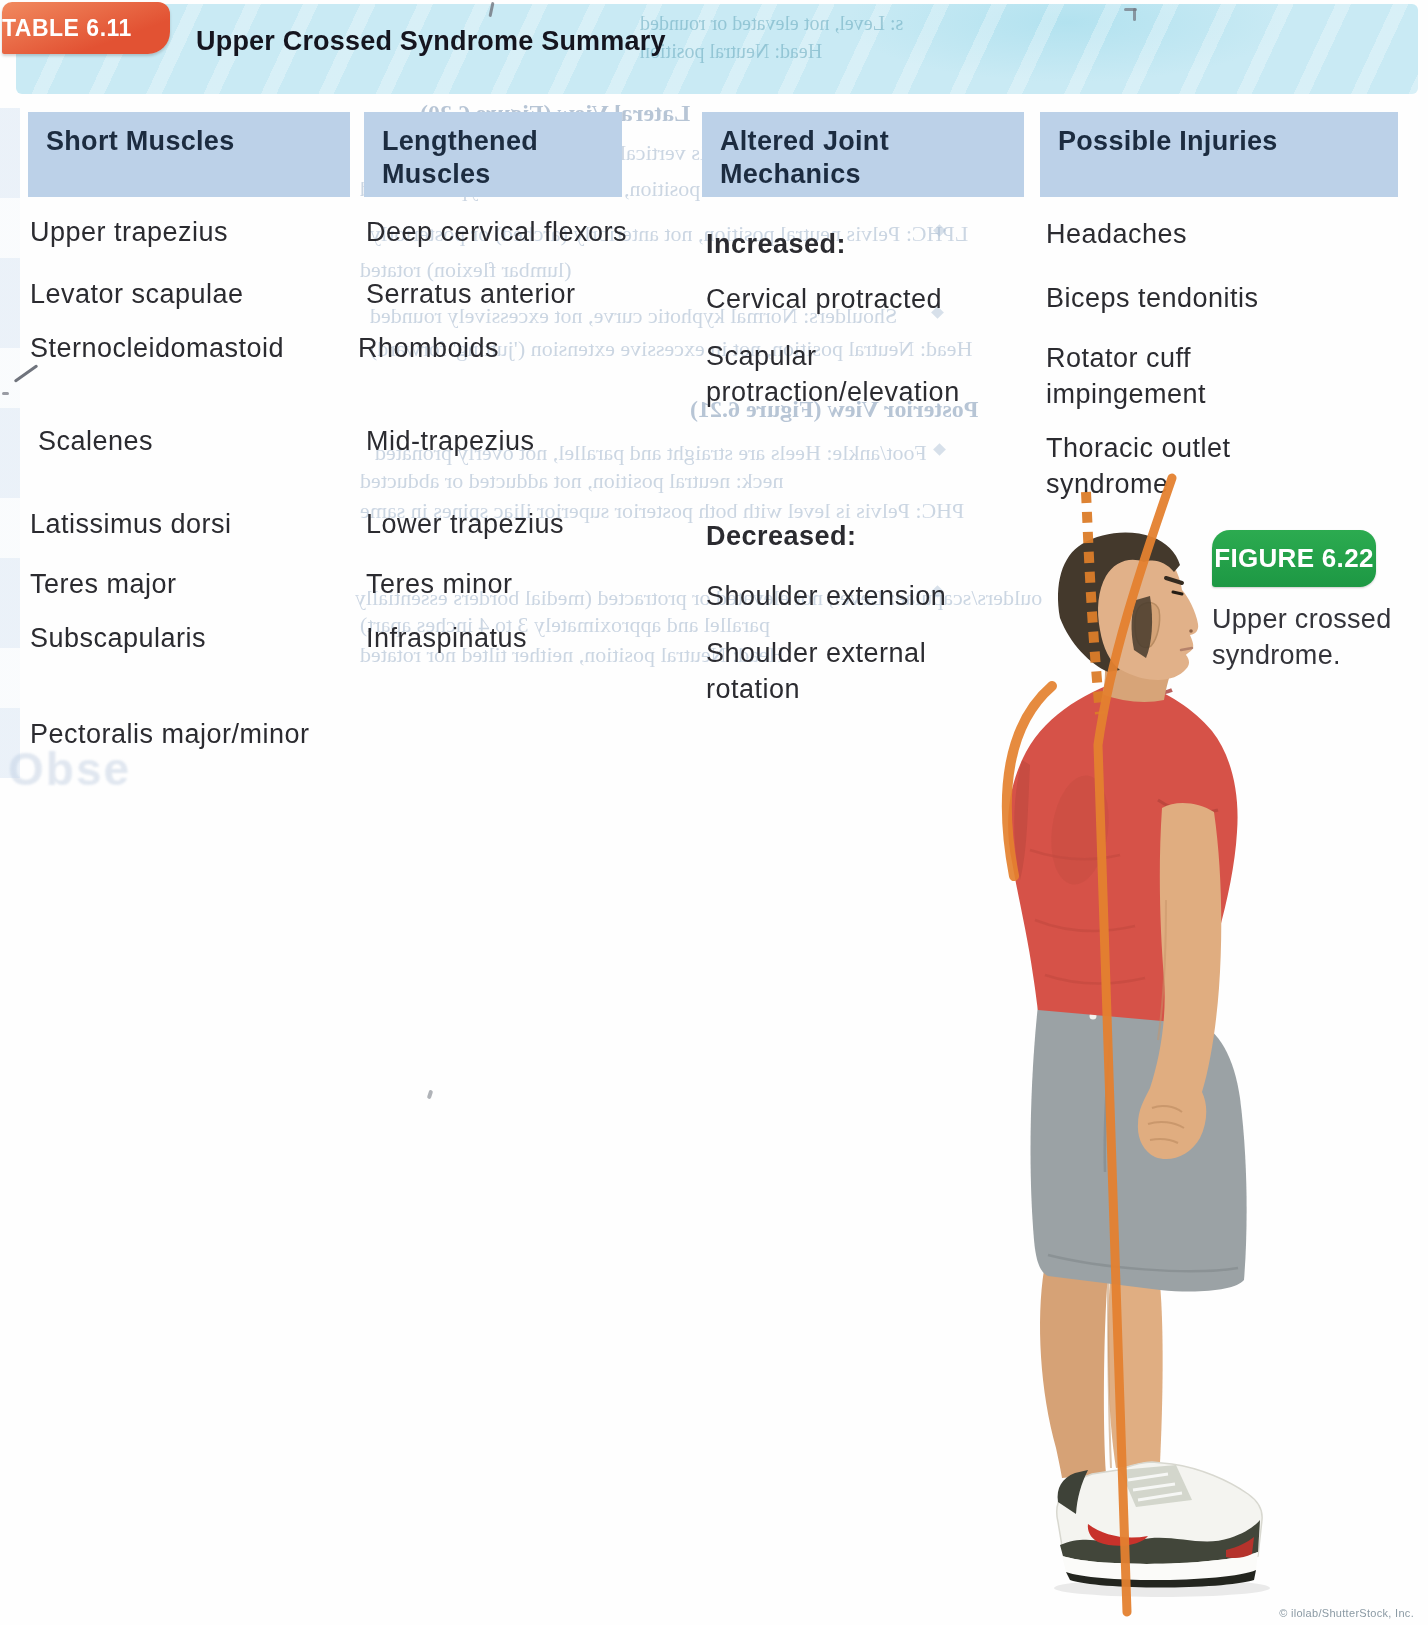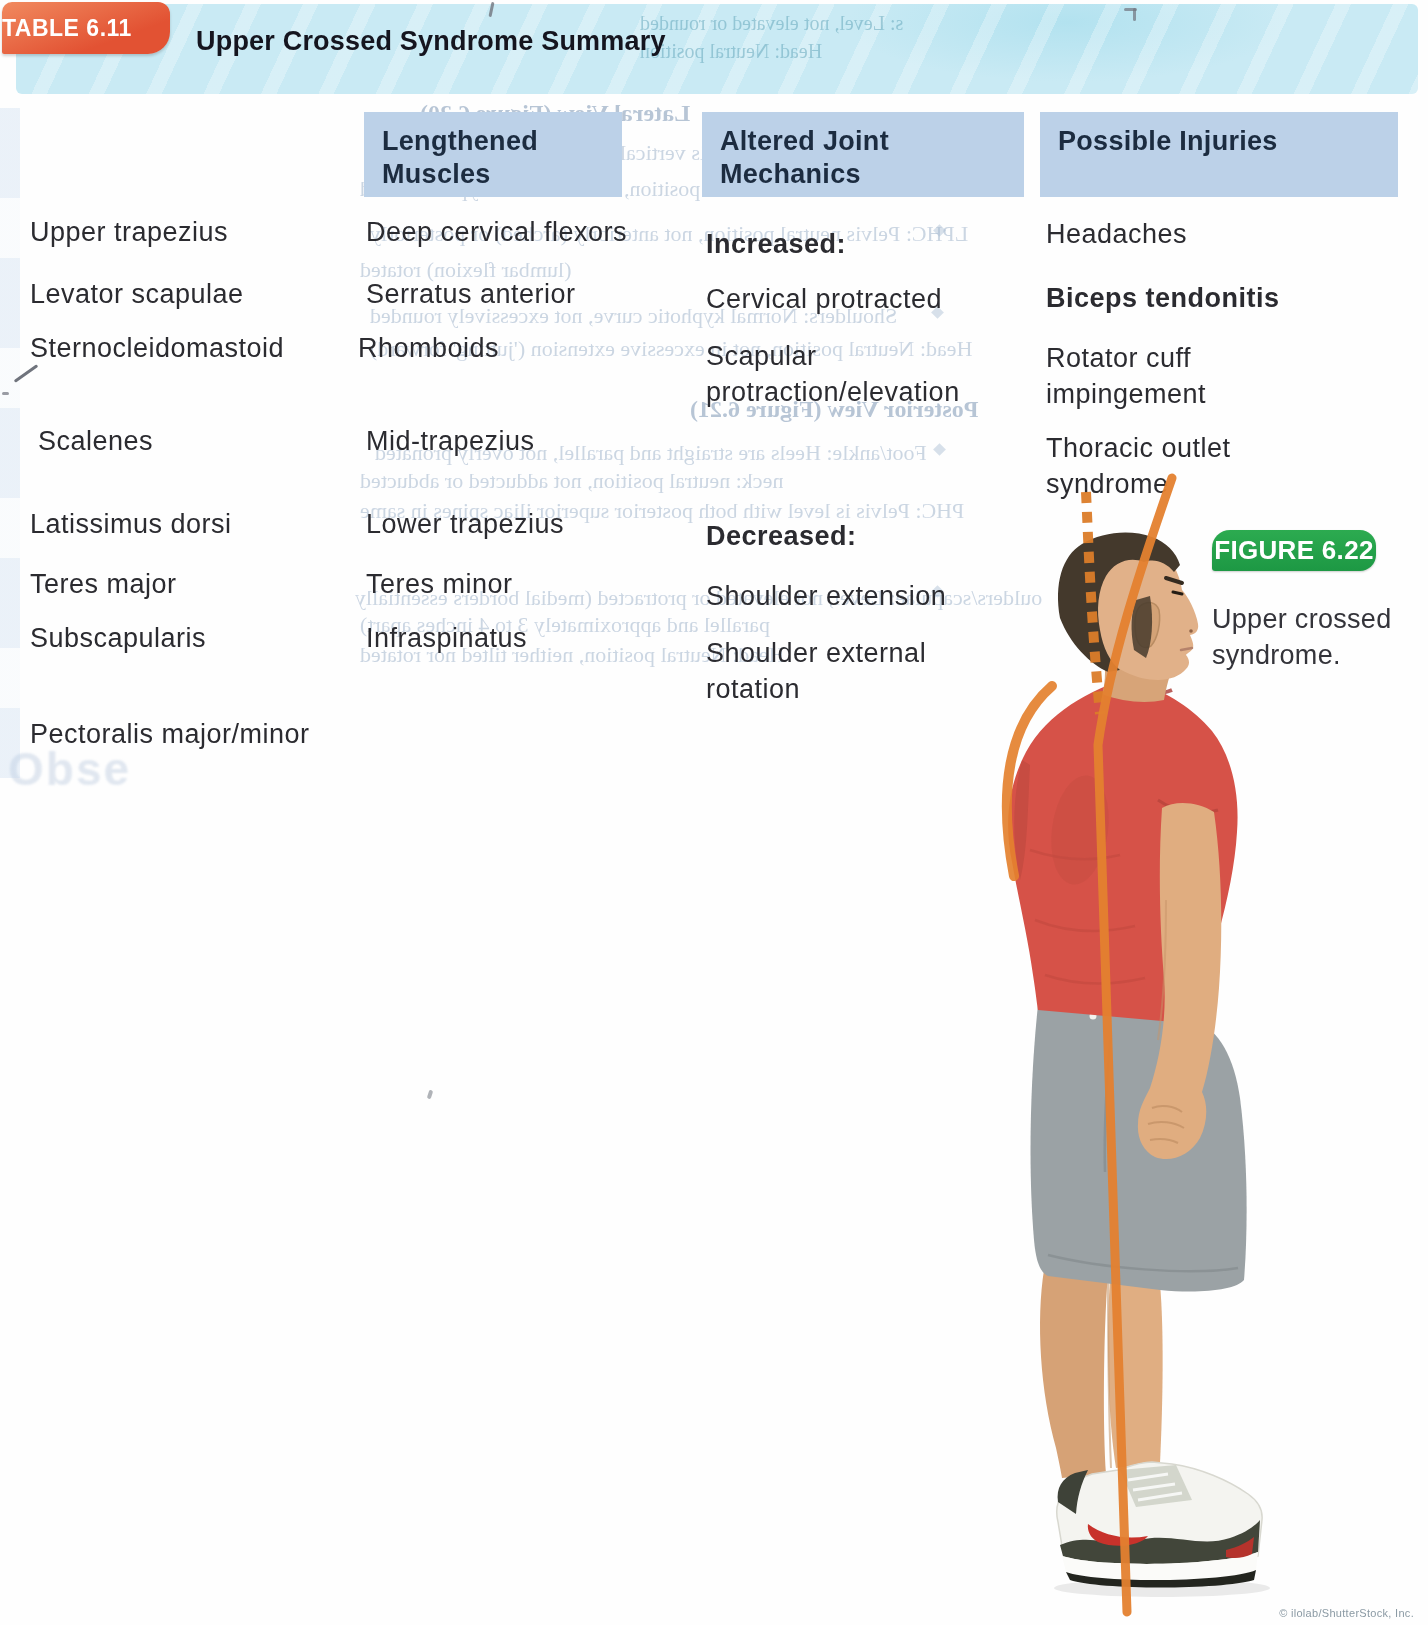--- a/index.html
+++ b/index.html
@@ -36,21 +36,21 @@
   .ghost-big{position:absolute;font-family:"Liberation Sans",sans-serif;font-weight:bold;
          font-size:46px;color:#c3d0e2;opacity:.5;letter-spacing:2px;z-index:1;filter:blur(1px);}
   .ghost-bullet{position:absolute;width:9px;height:9px;background:#a9bdd3;opacity:.45;
          transform:rotate(45deg);z-index:1;}
   
   .edge-strip{position:absolute;left:0;top:108px;width:20px;height:670px;z-index:1;opacity:.55;
          background:repeating-linear-gradient(180deg,rgba(190,212,236,.55) 0 90px,rgba(222,236,248,.25) 90px 150px);}
   
   .mark{position:absolute;background:#70747d;z-index:4;border-radius:2px;}
   
-  .figbadge{position:absolute;left:1212px;top:530px;width:164px;height:41px;z-index:3;
+  .figbadge{position:absolute;left:1212px;top:530px;width:164px;height:57px;z-index:3;
          background:linear-gradient(180deg,#2cab50,#1d9844);border-radius:18px 16px 16px 3px;
          display:flex;align-items:center;justify-content:center;box-shadow:0 1px 2px rgba(0,0,0,.2);}
   .figbadge span{color:#fff;font-weight:bold;font-size:26px;letter-spacing:.3px;}
   .figcaption{position:absolute;left:1212px;top:601px;width:215px;font-size:27px;color:#34343a;
          line-height:36px;letter-spacing:.3px;z-index:3;}
   .figure-photo{position:absolute;left:940px;top:440px;z-index:2;}
 </style>
 </head>
 <body>
 
@@ -61,20 +61,21 @@
   </div>
   <div class="ghost gbanner" style="left:640px;top:12px;">s: Level, not elevated or rounded</div>
   <div class="ghost gbanner" style="left:640px;top:40px;">Head: Neutral position</div>
   <div class="credit">© ilolab/ShutterStock, Inc.</div>
 
   <div class="badge">
     <span>TABLE 6.11</span>
   </div>
   <div class="title">Upper Crossed Syndrome Summary</div>
 
+  <div class="colhead" style="left:28px;width:322px;">Short Muscles</div>
   <div class="colhead" style="left:364px;width:258px;">Lengthened Muscles</div>
   <div class="colhead" style="left:702px;width:322px;line-height:33px;">Altered Joint Mechanics</div>
   <div class="colhead" style="left:1040px;width:358px;">Possible Injuries</div>
 
   <div class="ghost gbold" style="left:420px;top:100px;">Lateral View (Figure 6.20)</div>
   <div class="ghost" style="left:370px;top:140px;">Foot/ankle: Neutral position, leg is vertical at right angle to sole of foot</div>
   <div class="ghost" style="left:360px;top:176px;">Knees: Neutral position, not flexed nor hyperextended</div>
   <div class="ghost" style="left:370px;top:221px;">LPHC: Pelvis neutral position, not anteriorly (arched) or posteriorly</div>
   <div class="ghost" style="left:360px;top:257px;">(lumbar flexion) rotated</div>
   <div class="ghost" style="left:370px;top:303px;">Shoulders: Normal kyphotic curve, not excessively rounded</div>
@@ -111,21 +112,21 @@
   <div class="cell" style="left:366px;top:620px;">Infraspinatus</div>
 
   <div class="cell bold" style="left:706px;top:216px;margin-top:10px;">Increased:</div>
   <div class="cell" style="left:706px;top:281px;">Cervical protracted</div>
   <div class="cell wrap" style="left:706px;top:338px;width:295px;">Scapular protraction/elevation</div>
   <div class="cell bold" style="left:706px;top:518px;">Decreased:</div>
   <div class="cell" style="left:706px;top:578px;">Shoulder extension</div>
   <div class="cell wrap" style="left:706px;top:635px;width:250px;">Shoulder external rotation</div>
 
   <div class="cell" style="left:1046px;top:216px;">Headaches</div>
-  <div class="cell" style="left:1046px;top:280px;font-weight:bold;">Biceps tendonitis</div>
+  <div class="cell" style="left:1046px;top:280px;">Biceps tendonitis</div>
   <div class="cell wrap" style="left:1046px;top:340px;width:230px;">Rotator cuff impingement</div>
   <div class="cell wrap" style="left:1046px;top:430px;width:230px;">Thoracic outlet syndrome</div>
 
   <div class="edge-strip"></div>
   <div class="mark" style="left:12px;top:372px;width:28px;height:3px;transform:rotate(-35deg);"></div>
   <div class="mark" style="left:2px;top:392px;width:7px;height:3px;opacity:.7;"></div>
   <div class="mark" style="left:490px;top:2px;width:3px;height:15px;transform:rotate(12deg);opacity:.8;"></div>
   <div class="mark" style="left:1124px;top:8px;width:13px;height:3px;opacity:.7;"></div>
   <div class="mark" style="left:1133px;top:8px;width:3px;height:13px;opacity:.7;"></div>
   <div class="mark" style="left:428px;top:1090px;width:4px;height:9px;transform:rotate(18deg);opacity:.55;border-radius:3px;"></div>

